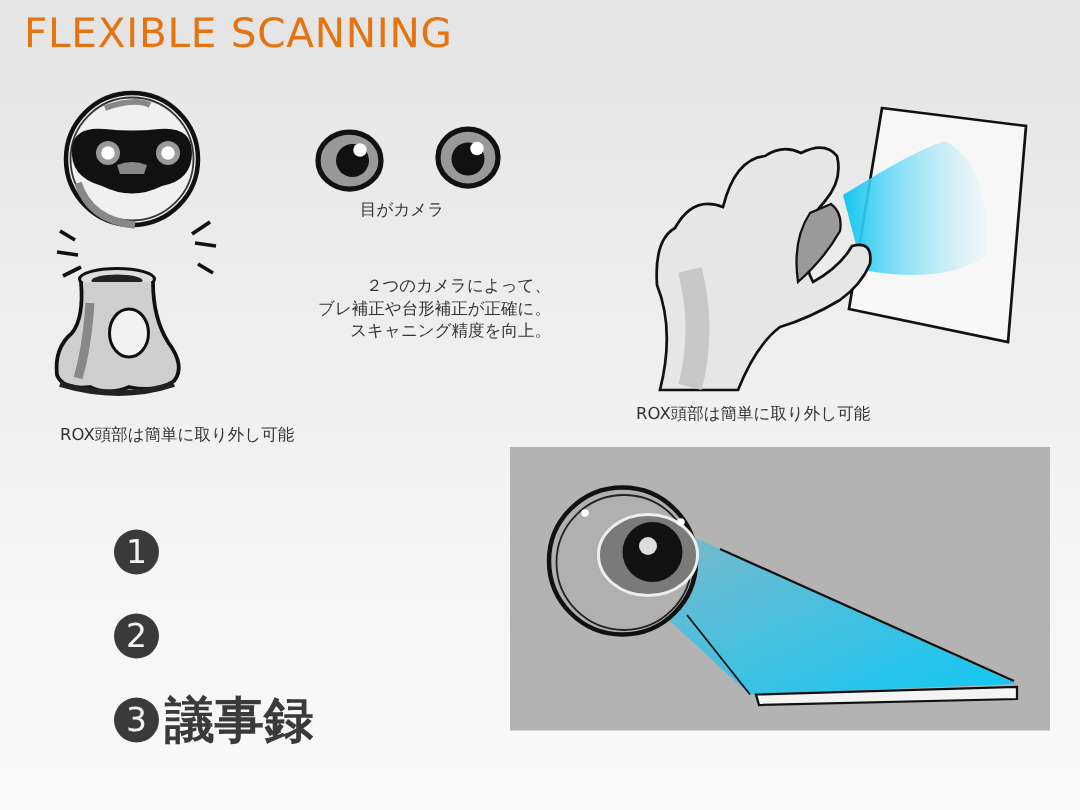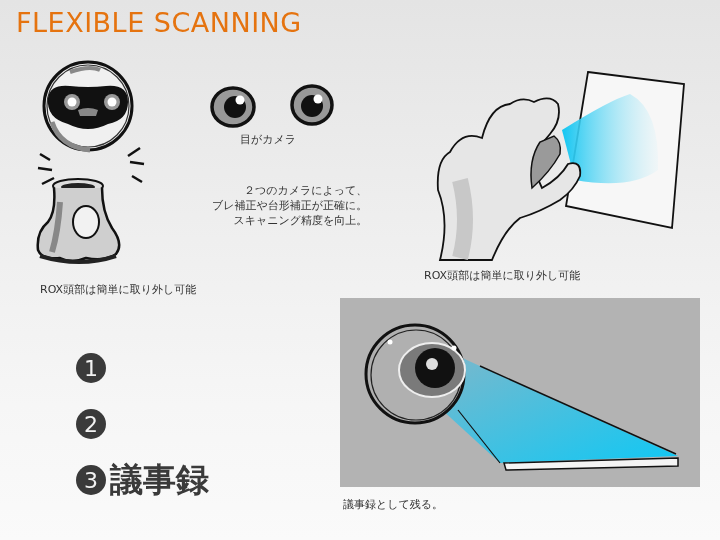--- a/index.html
+++ b/index.html
@@ -124,14 +124,13 @@
   <circle cx="76" cy="77" r="45" fill="none" stroke="#222" stroke-width="1.2"></circle>
   <ellipse cx="92" cy="72" rx="33" ry="27" fill="#7a7a7a" stroke="#eee" stroke-width="2"></ellipse>
   <circle cx="95" cy="70" r="20" fill="#111"></circle>
   <circle cx="92" cy="66" r="6" fill="#ddd"></circle>
   <circle cx="50" cy="44" r="2.5" fill="#fff"></circle>
   <circle cx="114" cy="50" r="2.5" fill="#fff"></circle>
   <path d="M164 165 L338 160 L338 168 L166 172 Z" fill="#f4f4f4" stroke="#111" stroke-width="1.5"></path>
 </svg>
 
 <div class="abs caption" style="left:343px;top:497px;">
-  <div>議事録として残る。</div>
 </div>
 
 </body></html>

